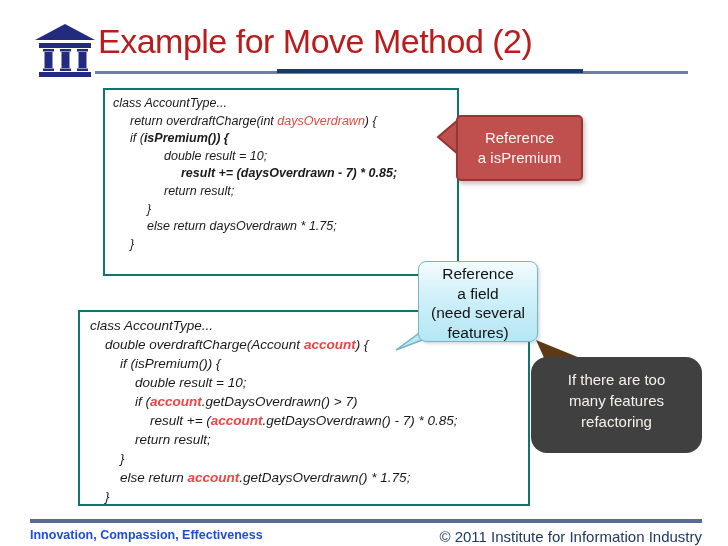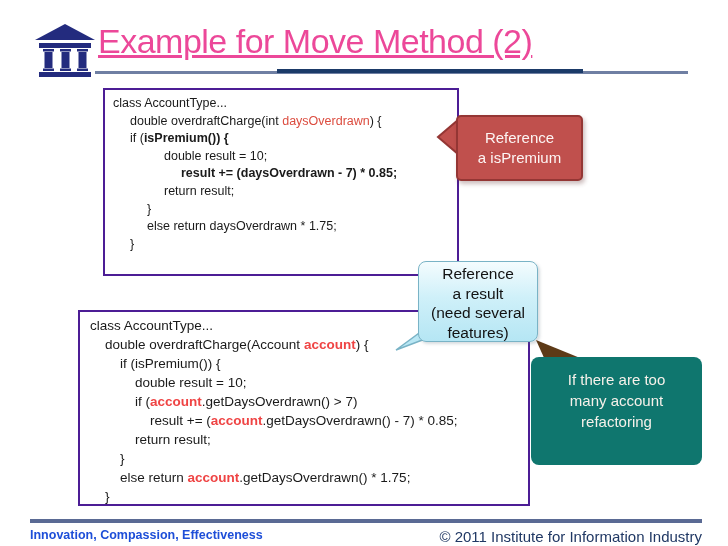--- a/index.html
+++ b/index.html
@@ -4,28 +4,28 @@
 <style>
   html,body{margin:0;padding:0;background:#fff;}
   .slide{
     position:relative;width:728px;height:546px;overflow:hidden;background:#ffffff;
     font-family:"Liberation Sans", sans-serif;
   }
   
   .logo{position:absolute;left:34px;top:23px;width:62px;height:56px;}
   .title{
     position:absolute;left:98px;top:22px;width:600px;
-    font-size:34px;color:#ec4899;letter-spacing:-0.5px;white-space:nowrap;text-decoration:underline;
+    font-size:34px;color:#b91c1c;letter-spacing:-0.5px;white-space:nowrap;
   }
   .title-underline-base{position:absolute;left:95px;top:71px;width:593px;height:3px;background:#6F7FA3;}
   .title-underline-dark{position:absolute;left:277px;top:69px;width:306px;height:4px;background:#1B3A68;}
   
   .code-box{
-    position:absolute;background:#ffffff;border:2px solid #4c1d95;box-sizing:border-box;
-    color:#1a1a1a;z-index:1;
+    position:absolute;background:#ffffff;border:2px solid #0f766e;box-sizing:border-box;
+    color:#1a1a1a;z-index:1;font-style:italic;
   }
   .code-box-1{left:103px;top:88px;width:356px;height:188px;padding:5px 4px 0 8px;font-size:12.5px;}
   .code-box-1 .code-line{line-height:17.6px;white-space:pre;}
   .code-box-2{left:78px;top:310px;width:452px;height:196px;padding:4px 4px 0 10px;font-size:13.5px;}
   .code-box-2 .code-line{line-height:19px;white-space:pre;}
   .tk-b{font-weight:700;}
   .tk-r{color:#DC4C3F;}
   .tk-pb{color:#ef4444;font-weight:700;}
   
   .callout{position:absolute;box-sizing:border-box;text-align:center;}
@@ -39,22 +39,22 @@
   .tail-red{position:absolute;left:438px;top:119px;width:20px;height:36px;z-index:5;overflow:visible;}
   .callout-blue{
     left:418px;top:261px;width:120px;height:81px;z-index:6;
     background:linear-gradient(180deg,#F4FCFE 0%,#CFF0F9 45%,#B5E6F4 100%);
     border:1.5px solid #79B3C6;border-radius:8px;
     color:#121212;font-size:15.5px;line-height:19.5px;padding-top:2px;
     box-shadow:2px 2px 3px rgba(100,120,130,0.25);
   }
   .tail-blue{position:absolute;left:392px;top:326px;width:64px;height:26px;z-index:5;overflow:visible;}
   .callout-brown{
-    left:531px;top:357px;width:171px;height:108px;z-index:8;
-    background:#0f766e;border-radius:8px;
+    left:531px;top:357px;width:171px;height:96px;z-index:8;
+    background:#404040;border-radius:16px;
     color:#F7F1EA;font-size:15px;line-height:21px;padding-top:12px;
   }
   .tail-brown{position:absolute;left:530px;top:336px;width:60px;height:26px;z-index:7;overflow:visible;}
   
   .footer-line{position:absolute;left:30px;top:519px;width:672px;height:4px;background:#5A6A94;}
   .footer-left{
     position:absolute;left:30px;top:528px;font-size:12.5px;font-weight:700;color:#1d4ed8;white-space:nowrap;
   }
   .footer-right{
     position:absolute;right:26px;top:528px;font-size:15px;font-weight:400;color:#203864;white-space:nowrap;
@@ -78,21 +78,21 @@
     <rect x="26" y="45.5" width="11" height="2.5" fill="#232B7E"></rect>
     <rect x="43" y="45.5" width="11" height="2.5" fill="#232B7E"></rect>
     <rect x="5" y="49" width="52" height="5" fill="#232B7E"></rect>
   </svg>
   <div class="title">Example for Move Method (2)</div>
   <div class="title-underline-base"></div>
   <div class="title-underline-dark"></div>
 
   <div class="code-box code-box-1">
       <div class="code-line" style="padding-left: 0px;"><span>class AccountType...</span></div>
-      <div class="code-line" style="padding-left: 17px;"><span>double overdraftCharge(int </span><span class="tk-r">daysOverdrawn</span><span>) {</span></div>
+      <div class="code-line" style="padding-left: 17px;"><span>return overdraftCharge(int </span><span class="tk-r">daysOverdrawn</span><span>) {</span></div>
       <div class="code-line" style="padding-left: 17px;"><span>if (</span><span class="tk-b">isPremium()) {</span></div>
       <div class="code-line" style="padding-left: 51px;"><span>double result = 10;</span></div>
       <div class="code-line" style="padding-left: 68px;"><span class="tk-b">result += (daysOverdrawn - 7) * 0.85;</span></div>
       <div class="code-line" style="padding-left: 51px;"><span>return result;</span></div>
       <div class="code-line" style="padding-left: 34px;"><span>}</span></div>
       <div class="code-line" style="padding-left: 34px;"><span>else return daysOverdrawn * 1.75;</span></div>
       <div class="code-line" style="padding-left: 17px;"><span>}</span></div>
     </div>
   <div class="code-box code-box-2">
       <div class="code-line" style="padding-left: 0px;"><span>class AccountType...</span></div>
@@ -113,31 +113,31 @@
   <div class="callout callout-red">
     <div class="c-line">Reference</div>
     <div class="c-line">a isPremium</div>
   </div>
 
   <svg class="tail-blue" viewBox="0 0 64 26">
     <polygon points="34,2 62,2 4,24" fill="#B9E7F4" stroke="#79B3C6" stroke-width="1.5"></polygon>
   </svg>
   <div class="callout callout-blue">
     <div class="c-line">Reference</div>
-    <div class="c-line">a result</div>
+    <div class="c-line">a field</div>
     <div class="c-line">(need several</div>
     <div class="c-line">features)</div>
   </div>
 
   <svg class="tail-brown" viewBox="0 0 60 26">
     <polygon points="6,4 15,24 55,24" fill="#5D3A17"></polygon>
   </svg>
   <div class="callout callout-brown">
     <div class="c-line">If there are too</div>
-    <div class="c-line">many account</div>
+    <div class="c-line">many features</div>
     <div class="c-line">refactoring</div>
   </div>
 
   <div class="footer-line"></div>
   <div class="footer-left">Innovation, Compassion, Effectiveness</div>
   <div class="footer-right">© 2011 Institute for Information Industry</div>
 
 </div>
 
 </body></html>

